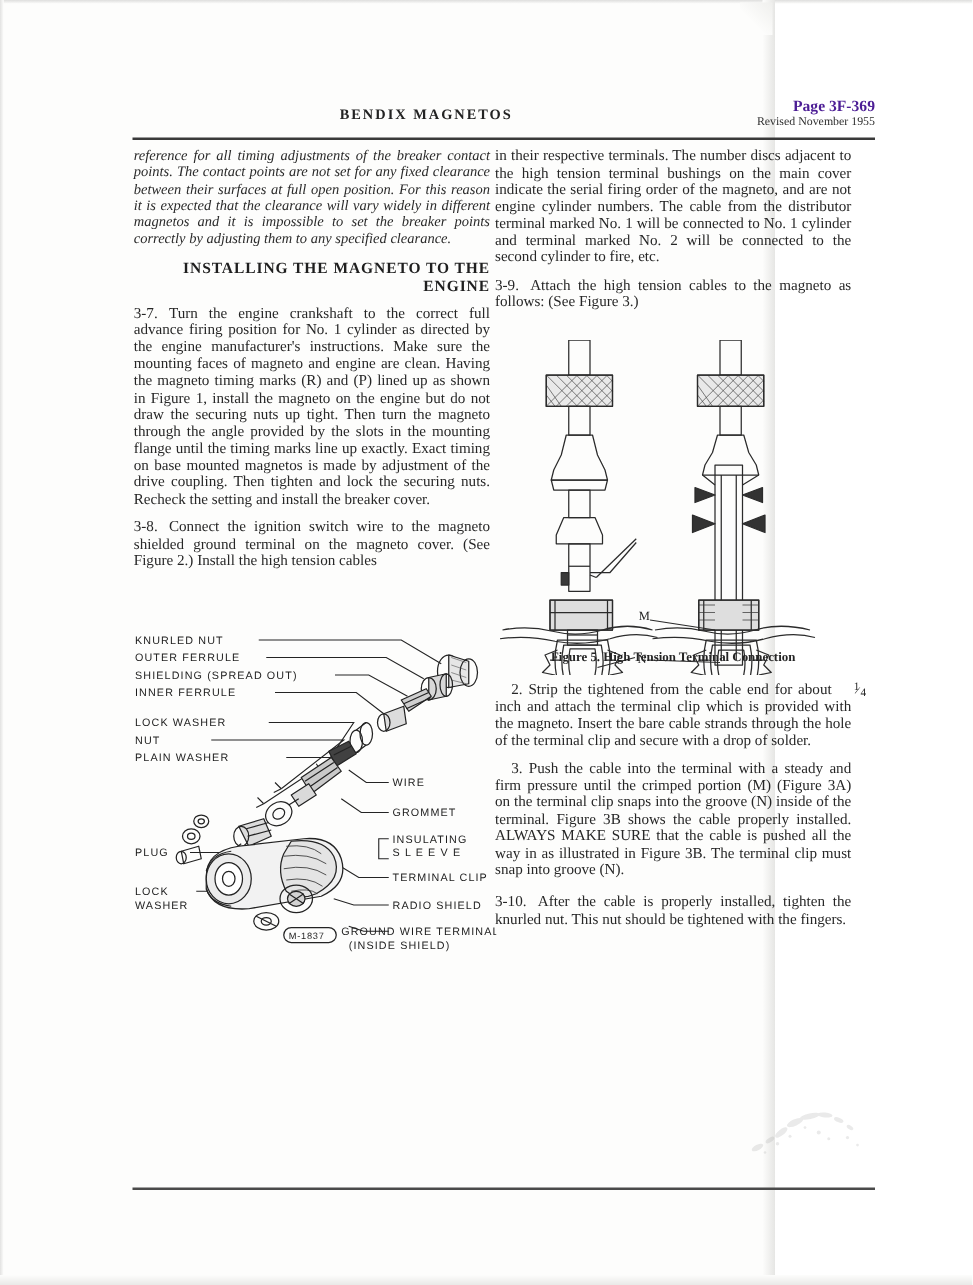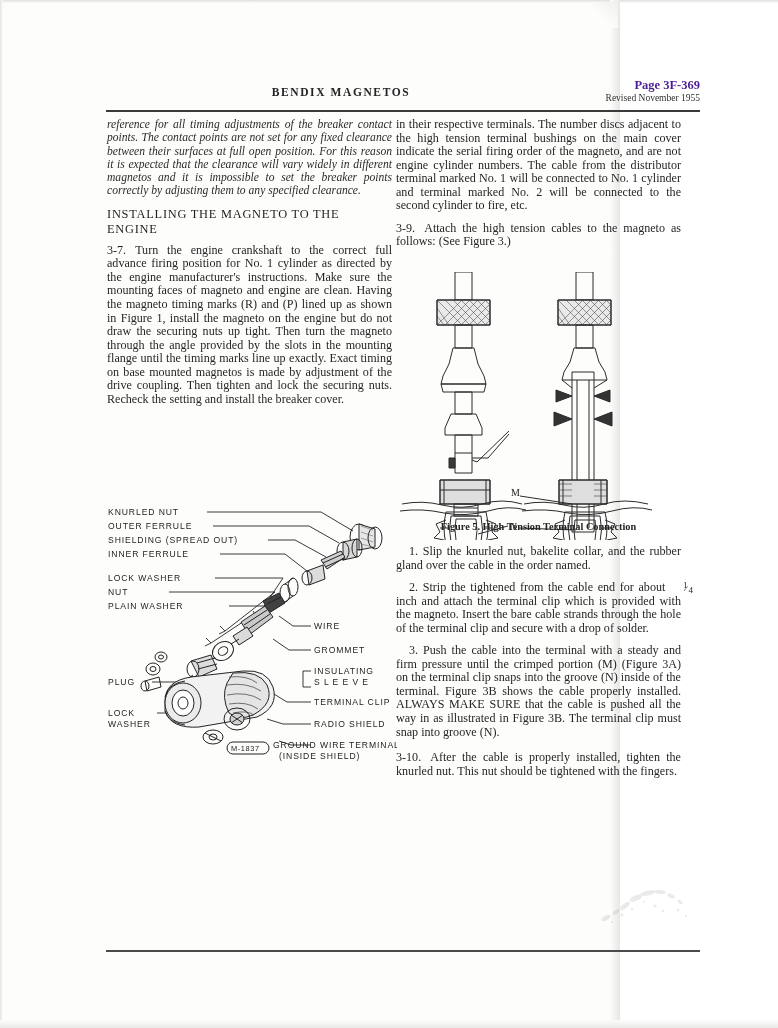--- a/index.html
+++ b/index.html
@@ -119,23 +119,23 @@
   }
   p.italic-block {
     font-style: italic;
     font-size: 11.6px;
     line-height: 13.3px;
     color: #2b2b2b;
   }
 
   h2.section-head {
     margin: 6px 0 7px 0;
-    text-align: left;
-    font-family: "Liberation Serif", serif;
-    font-weight: normal;
+    text-align: right;
+    font-family: "Liberation Serif", serif;
+    font-weight: bold;
     font-size: 12.4px;
     letter-spacing: 0.75px;
     line-height: 15px;
     color: #1f1f1f;
   }
   h2.section-head.tight { margin-top: 12px; margin-bottom: 8px; }
 
   .para-num { white-space: nowrap; }
   .gap { display: inline-block; width: 9px; }
   .num-item { text-indent: 13px; }
@@ -245,20 +245,21 @@
 
   <div class="col col-left">
 
     <p class="body-text italic-block">reference for all timing adjustments of the breaker contact points. The contact points are not set for any fixed clearance between their surfaces at full open position. For this reason it is expected that the clearance will vary widely in different magnetos and it is impossible to set the breaker points correctly by adjusting them to any specified clearance.</p>
 
     <h2 class="section-head">INSTALLING THE MAGNETO TO THE ENGINE</h2>
 
     <p class="body-text"><span class="para-num">3-7.</span><span class="gap"></span><span>Turn the engine crankshaft to the correct full advance firing position for No. 1 cylinder as directed by the engine manufacturer's instructions. Make sure the mounting faces of magneto and engine are clean. Having the magneto timing marks (R) and (P) lined up as shown in Figure 1, install the magneto on the engine but do not draw the securing nuts up tight. Then turn the magneto through the angle provided by the slots in the mounting flange until the timing marks line up exactly. Exact timing on base mounted magnetos is made by adjustment of the drive coupling. Then tighten and lock the securing nuts. Recheck the setting and install the breaker cover.</span></p>
 
 
+    <p class="body-text"><span class="para-num">3-8.</span><span class="gap"></span><span>Connect the ignition switch wire to the magneto shielded ground terminal  on the magneto cover. (See Figure 2.) Install the high tension cables</span></p>
   </div>
 
   <div class="col col-right">
 
     <p class="body-text">in their respective terminals. The number discs adjacent to the high tension terminal bushings on the main cover indicate the serial firing order of the magneto, and are not engine cylinder numbers. The cable from the distributor terminal marked No. 1 will be connected to No. 1 cylinder and terminal marked No. 2 will be connected to the second cylinder to fire, etc.</p>
 
     <p class="body-text"><span class="para-num">3-9.</span><span class="gap"></span><span>Attach the high tension cables to the magneto as follows: (See Figure 3.)</span></p>
   </div>
 
   <div class="fig3-wrap">
@@ -361,21 +362,20 @@
       <text class="fig-call" x="104" y="280">M 771</text>
       <text class="fig-letter" x="64" y="296">A</text>
       <text class="fig-letter" x="185" y="296">B</text>
     </svg>
   </div>
 
   <div class="fig3-caption">Figure 5.   High Tension Terminal Connection</div>
 
   <div class="col-right-lower">
 
-    <p class="body-text num-item"><span>1.</span> <span>Slip the knurled nut, bakelite collar, and the rubber gland over the cable in the order named.</span></p>
 
     <p class="body-text num-item"><span>2.</span> <span>Strip the tightened from the cable end for about</span>
        <span class="frac"><span class="n">1</span><span class="s">/</span><span class="d">4</span></span>
        <span>inch and attach the terminal clip which is provided with the magneto. Insert the bare cable strands through the hole of the terminal clip and secure with a drop of solder.</span></p>
 
     <p class="body-text num-item"><span>3.</span> <span>Push the cable into the terminal with a steady and firm pressure until the crimped portion (M) (Figure 3A) on the terminal clip snaps into the groove (N) inside of the terminal. Figure 3B shows the cable properly installed. ALWAYS MAKE SURE that the cable is pushed all the way in as illustrated in Figure 3B. The terminal clip must snap into groove (N).</span></p>
 
     <p class="body-text" style="margin-top:12px"><span class="para-num">3-10.</span><span class="gap"></span><span>After the cable is properly installed, tighten the knurled nut. This nut should be tightened with the fingers.</span></p>
   </div>
 

